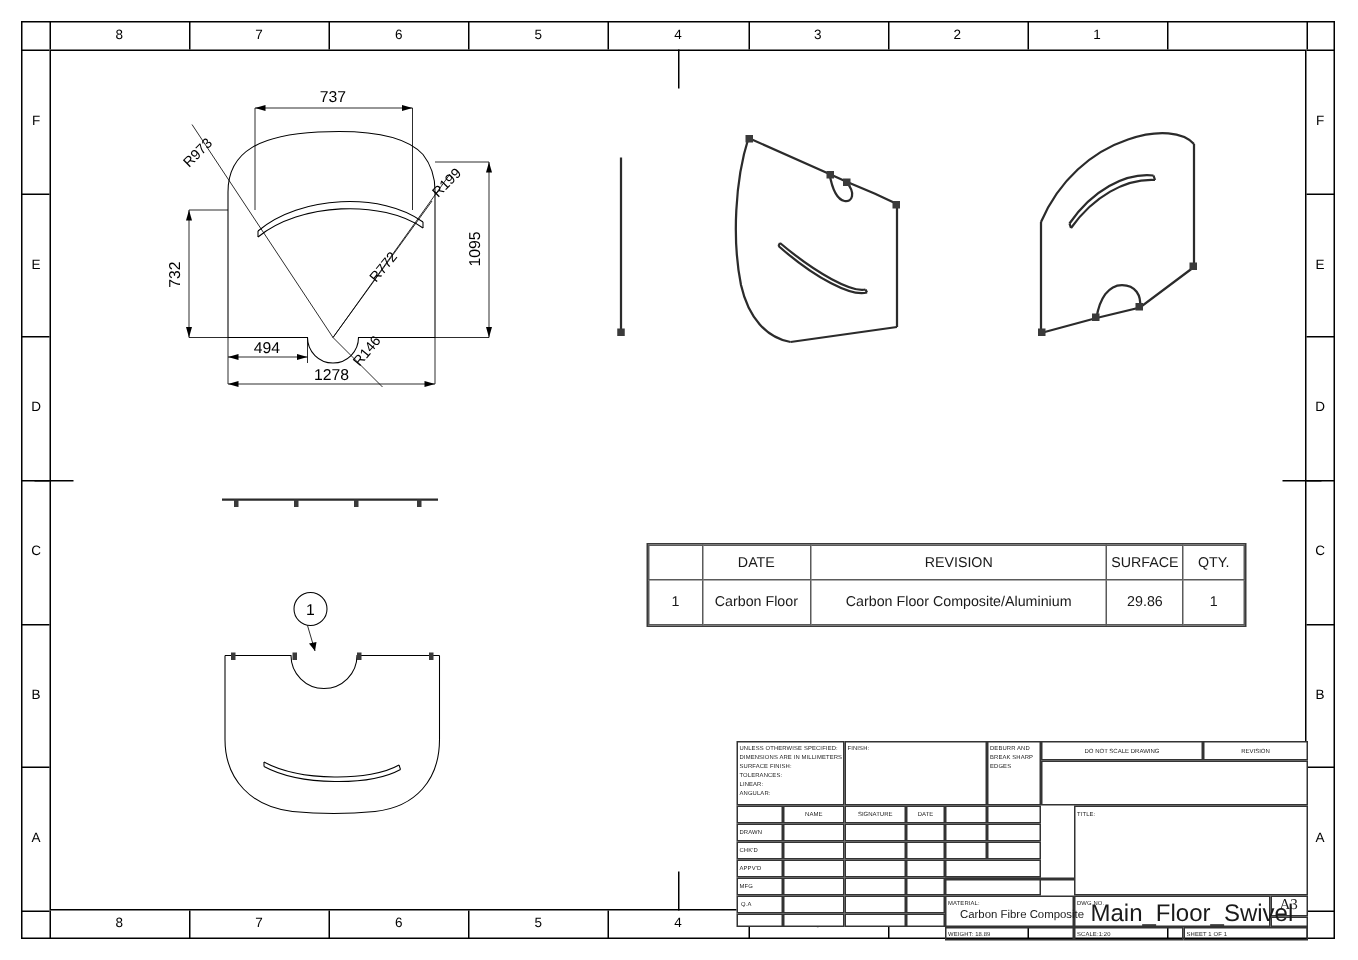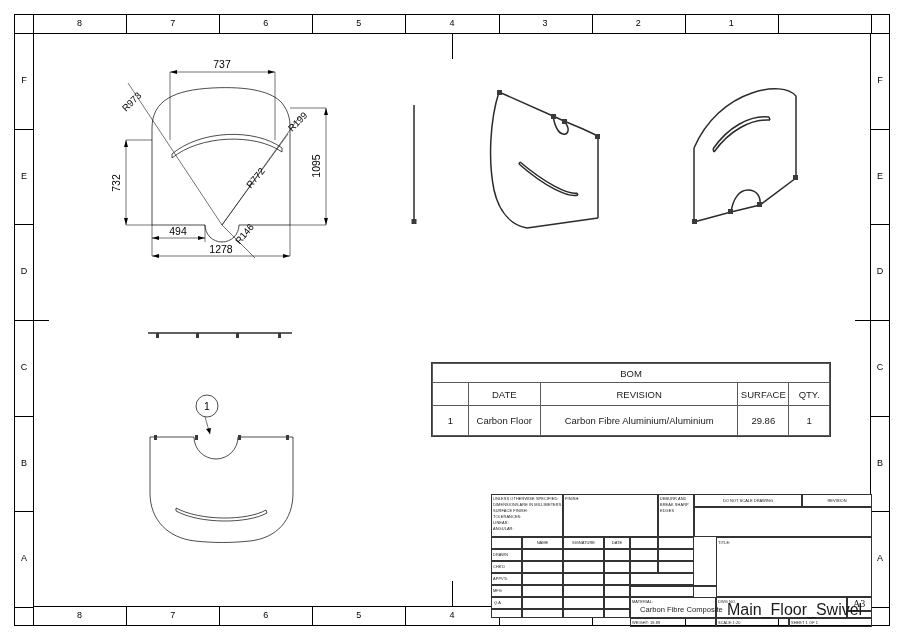--- a/index.html
+++ b/index.html
@@ -273,34 +273,31 @@
       <circle class="thin" cx="207" cy="406" r="11"></circle>
       <path class="dim" d="M205,417 L210,434"></path>
       <polygon points="210,434 206,429 211,428" fill="#000"></polygon>
       <text class="dtxt11" x="207" y="410" text-anchor="middle">1</text>
     </g>
   </svg>
 
   <div id="bom">
     <table>
       <tbody>
-          <tr>
-        <td class="bom-title" colspan="5">BOM</td>
-      </tr>
       <tr>
         <td class="bom-head c-idx"></td>
         <td class="bom-head c-part">DATE</td>
         <td class="bom-head c-mat">REVISION</td>
         <td class="bom-head c-w">SURFACE</td>
         <td class="bom-head c-q">QTY.</td>
       </tr>
       <tr class="bom-row">
         <td class="c-idx">1</td>
         <td class="c-part">Carbon Floor</td>
-        <td class="c-mat">Carbon Fibre Aluminium/Aluminium</td>
+        <td class="c-mat">Carbon Floor Composite/Aluminium</td>
         <td class="c-w">29.86</td>
         <td class="c-q">1</td>
       </tr>
     </tbody>
       </table>
   </div>
 
   <div id="tblock">
 
     <div class="bx" style="left:0px;   top:0px;  width:72px;  height:43px;"></div>

